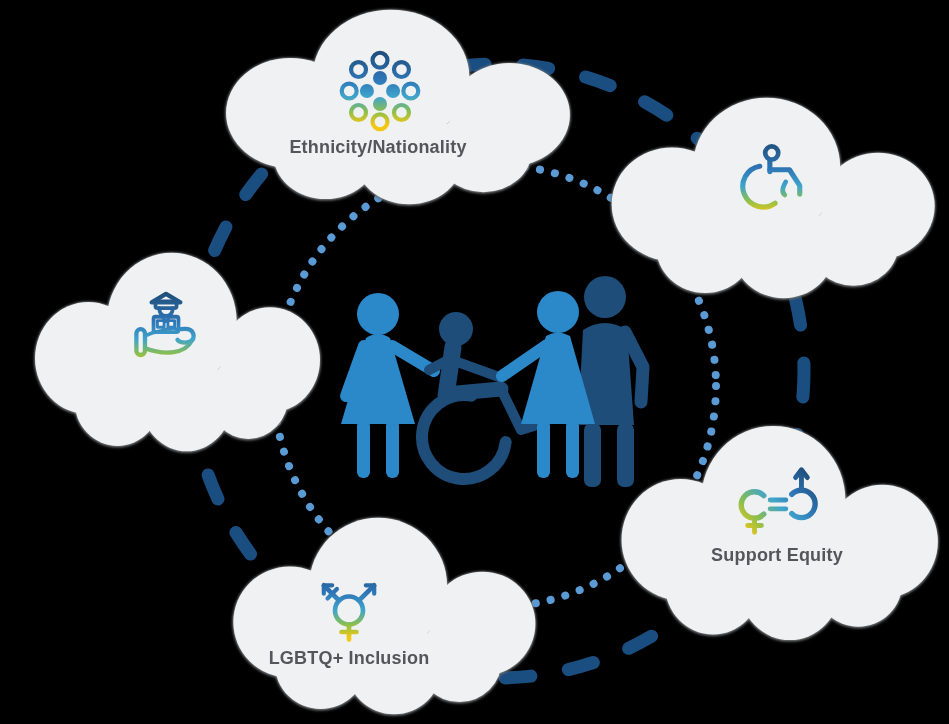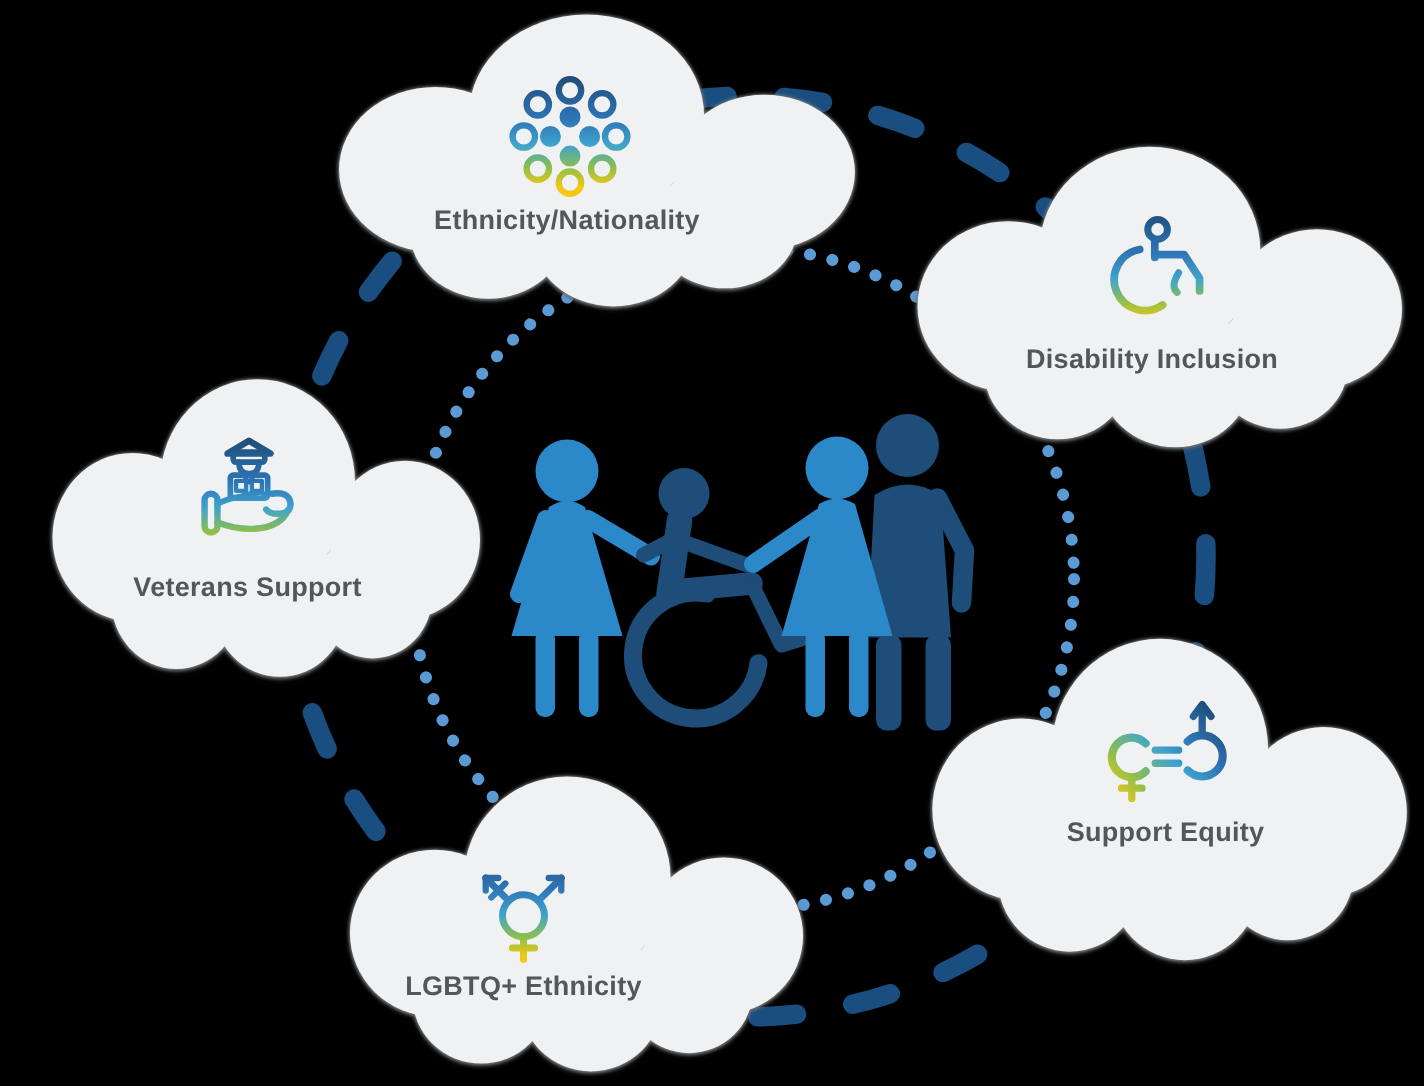--- a/index.html
+++ b/index.html
@@ -142,21 +142,20 @@
       </g>
     </svg>
   </div>
   <svg class="icon-svg" style="left:726px;top:136px" width="84" height="88" viewBox="-45 -47 90 94">
     <circle class="gstroke" cx="4" cy="-29" r="7" stroke-width="5"></circle>
     <path class="gstroke" stroke-width="5.5" d="M 2 -21 L 2 -9"></path>
     <path class="gstroke" stroke-width="5.5" d="M 2 -11 L 23 -11 L 34 6 L 34 15"></path>
     <path class="gstroke" stroke-width="5" d="M 19 2 Q 13 12 18 16"></path>
     <path class="gstroke" stroke-width="5.5" d="M -8.8 -14.7 A 22 22 0 1 0 7.6 25"></path>
   </svg>
-  <div class="cloud-label" style="left:768px;top:240px">Disability Inclusion</div>
 
   <div class="cloud" style="left:30px;top:251px;width:300px;height:202px">
     <svg class="cloud-svg" viewBox="0 0 360 230" preserveAspectRatio="none">
       <g>
         <circle class="cloud-shape" cx="70" cy="122" r="64"></circle>
         <circle class="cloud-shape" cx="170" cy="80" r="78"></circle>
         <circle class="cloud-shape" cx="288" cy="124" r="60"></circle>
         <circle class="cloud-shape" cx="105" cy="170" r="52"></circle>
         <circle class="cloud-shape" cx="188" cy="174" r="54"></circle>
         <circle class="cloud-shape" cx="262" cy="166" r="48"></circle>
@@ -170,21 +169,20 @@
     <rect class="gstroke" stroke-width="4" x="-13" y="-17" width="26" height="16" rx="2"></rect>
     <path class="gstroke" stroke-width="3" d="M -4 -17 L 0 -12 L 4 -17"></path>
     <rect class="gstroke" stroke-width="3" x="-9" y="-13" width="7" height="7"></rect>
     <rect class="gstroke" stroke-width="3" x="2" y="-13" width="7" height="7"></rect>
     <rect class="gstroke" stroke-width="4.5" x="-31" y="-4" width="9" height="27" rx="4.5"></rect>
     <path class="gstroke" stroke-width="4" d="M -22 3 Q -14 -1 -6 -2"></path>
     <path class="gstroke" stroke-width="3.5" d="M -4 -3 l 5 -1 M 3 -4 l 5 -1 M 10 -4 l 5 0"></path>
     <path class="gstroke" stroke-width="4.5" d="M 16 -4 Q 28 -6 29 3 Q 29 10 20 10 Q 14 10 12 7"></path>
     <path class="gstroke" stroke-width="4.5" d="M -22 16 Q -6 22 8 20 Q 22 18 27 8"></path>
   </svg>
-  <div class="cloud-label" style="left:165px;top:392px">Veterans Support</div>
 
   <div class="cloud" style="left:616px;top:424px;width:333px;height:218px">
     <svg class="cloud-svg" viewBox="0 0 360 230" preserveAspectRatio="none">
       <g>
         <circle class="cloud-shape" cx="70" cy="122" r="64"></circle>
         <circle class="cloud-shape" cx="170" cy="80" r="78"></circle>
         <circle class="cloud-shape" cx="288" cy="124" r="60"></circle>
         <circle class="cloud-shape" cx="105" cy="170" r="52"></circle>
         <circle class="cloud-shape" cx="188" cy="174" r="54"></circle>
         <circle class="cloud-shape" cx="262" c166="" cy="166" r="48"></circle>
@@ -215,15 +213,15 @@
   </div>
   <svg class="icon-svg" style="left:307px;top:560px" width="84" height="88" viewBox="-45 -47 90 94">
     <circle class="gstroke" cx="0" cy="7" r="15" stroke-width="5"></circle>
     <path class="gstroke" stroke-width="5" d="M 0 22 L 0 38 M -8 30 L 8 30"></path>
     <path class="gstroke" stroke-width="5" d="M 11 -4 L 27 -20"></path>
     <path class="gstroke" stroke-width="4.5" d="M 18 -20 L 27 -20 L 27 -11"></path>
     <path class="gstroke" stroke-width="5" d="M -11 -4 L -27 -20"></path>
     <path class="gstroke" stroke-width="4.5" d="M -18 -20 L -27 -20 L -27 -11"></path>
     <path class="gstroke" stroke-width="4.5" d="M -23 -6 L -13 -16"></path>
   </svg>
-  <div class="cloud-label" style="left:349px;top:658px">LGBTQ+ Ethnicity</div>
+  <div class="cloud-label" style="left:349px;top:658px">LGBTQ+ Inclusion</div>
 
 </div>
 
 </body></html>

